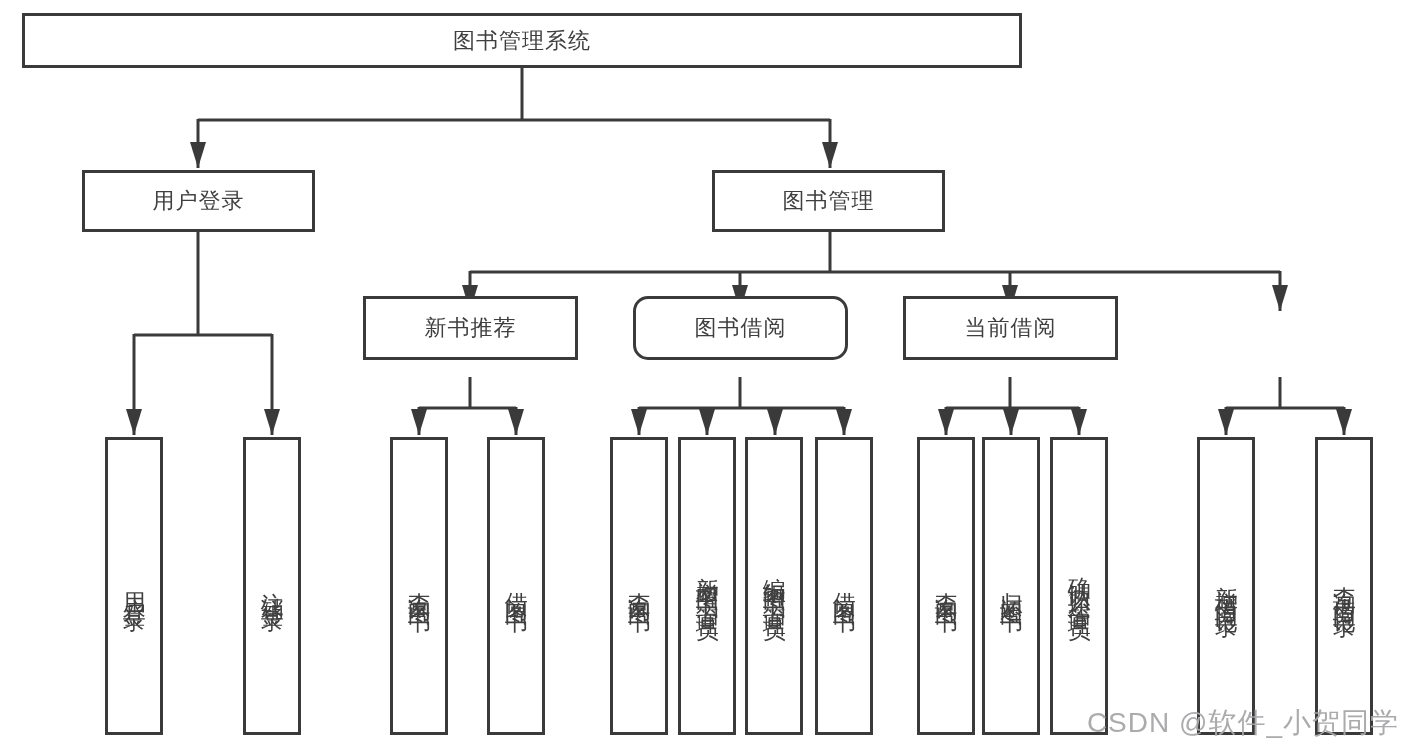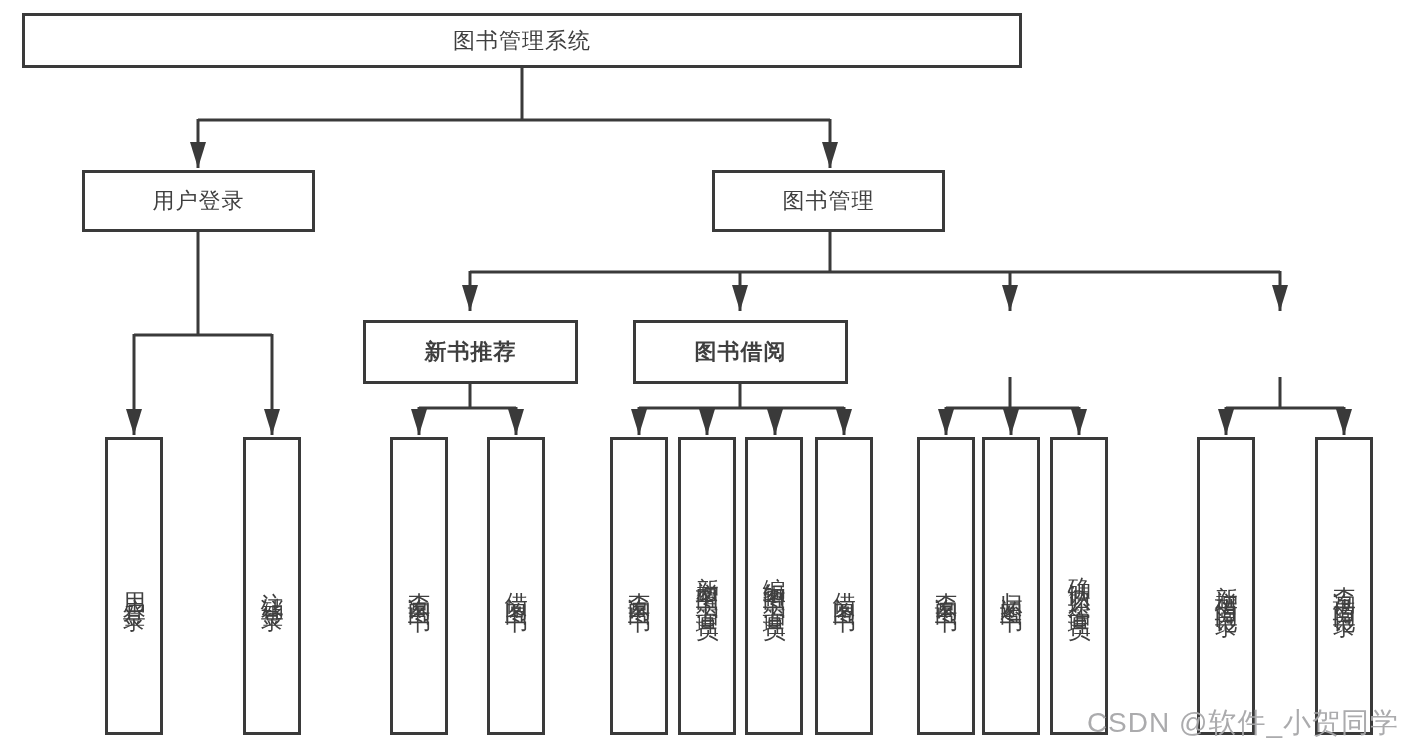--- a/index.html
+++ b/index.html
@@ -16,22 +16,22 @@
   }
   .leaf{top:437px;width:58px;height:298px;}
   .leaf .vtext{
     writing-mode:vertical-rl;text-orientation:mixed;
     font-size:23px;letter-spacing:6px;line-height:1.1;
     color:#3f3f3f;white-space:nowrap;
   }
   .root{left:22px;top:13px;width:1000px;height:55px;}
   .l2a{left:82px;top:170px;width:233px;height:62px;}
   .l2b{left:712px;top:170px;width:233px;height:62px;}
-  .l3{top:320px;width:215px;height:64px;font-weight:bold;}
-  .l3a{left:363px;} .l3b{left:633px;} .l3c{left:903px;} .l3d{left:1173px;}
+  .l3{top:296px;width:215px;height:64px;}
+  .l3a{left:363px;} .l3b{left:633px;border-radius:15px;} .l3c{left:903px;} .l3d{left:1173px;}
   .pA1{left:105px;} .pA2{left:243px;}
   .pB1{left:390px;} .pB2{left:487px;}
   .pC1{left:610px;} .pC2{left:678px;} .pC3{left:745px;} .pC4{left:815px;}
   .pD1{left:917px;} .pD2{left:982px;} .pD3{left:1050px;}
   .pE1{left:1197px;} .pE2{left:1315px;}
   .watermark{
     position:absolute;right:6px;bottom:5px;
     font-size:28px;color:rgba(166,166,169,0.95);letter-spacing:1px;
     white-space:nowrap;
   }
@@ -84,20 +84,21 @@
     </g>
   </svg>
 
   <div class="box root">图书管理系统</div>
 
   <div class="box l2a">用户登录</div>
   <div class="box l2b">图书管理</div>
 
   <div class="box l3 l3a">新书推荐</div>
   <div class="box l3 l3b">图书借阅</div>
+  <div class="box l3 l3c">当前借阅</div>
 
   <div class="box leaf pA1">
     <span class="vtext">用户登录</span>
   </div>
   <div class="box leaf pA2">
     <span class="vtext">注销登录</span>
   </div>
 
   <div class="box leaf pB1">
     <span class="vtext">查询图书</span>

